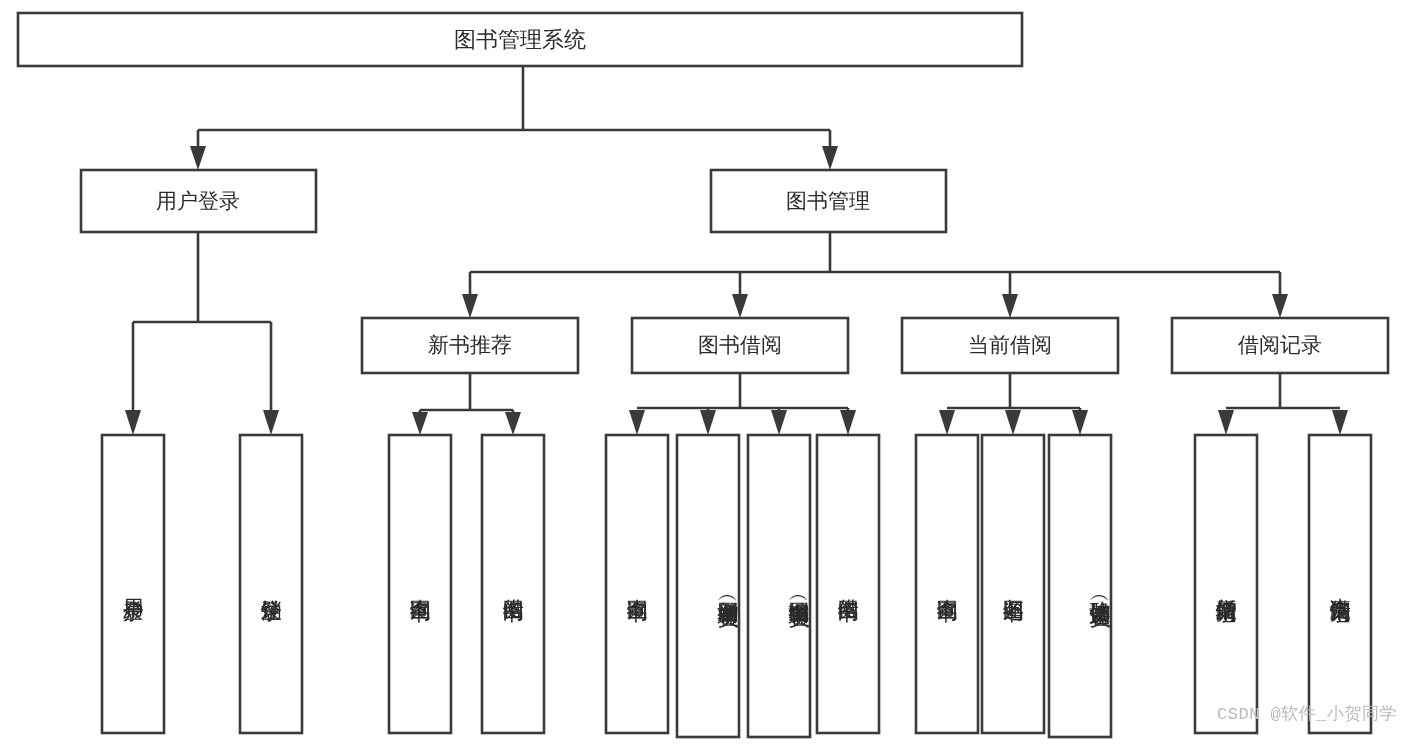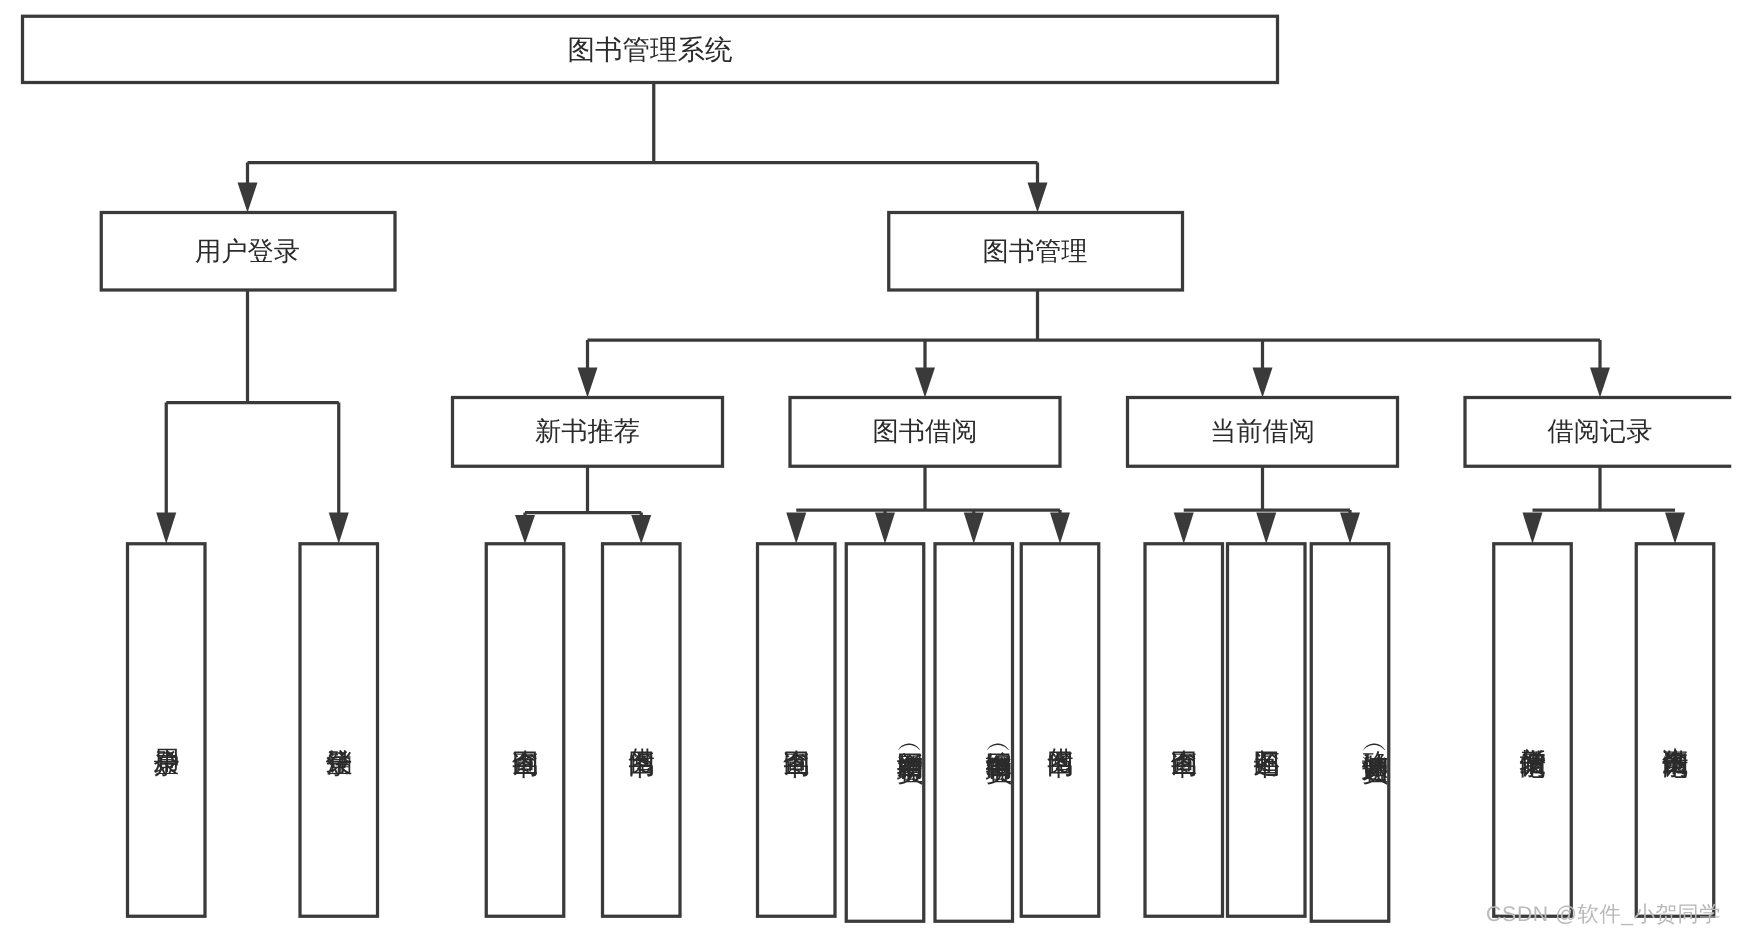--- a/index.html
+++ b/index.html
@@ -9,20 +9,21 @@
   }
   body {
     font-family: "DejaVu Sans", "Liberation Sans", sans-serif;
   }
   #diagram-root {
     position: relative;
     width: 1385px;
     height: 747px;
     background: #ffffff;
     overflow: hidden;
+    padding-left: 20px;
   }
   svg#tree-svg {
     position: absolute;
     left: 0;
     top: 0;
     width: 1405px;
     height: 747px;
   }
   .node-box {
     fill: #ffffff;
@@ -63,22 +64,22 @@
     justify-content: center;
     white-space: nowrap;
     pointer-events: none;
   }
   .vlabel.centered {
     align-items: center;
   }
   .watermark {
     position: absolute;
     right: 8px;
-    bottom: 4px;
-    font-family: Liberation Sans, sans-serif;
+    bottom: 22px;
+    font-family: Liberation Mono, monospace;
     font-size: 17px;
     color: #b9b9b9;
     white-space: nowrap;
     letter-spacing: 0.5px;
   }
 </style>
 </head>
 <body>
 
 <div id="diagram-root">

